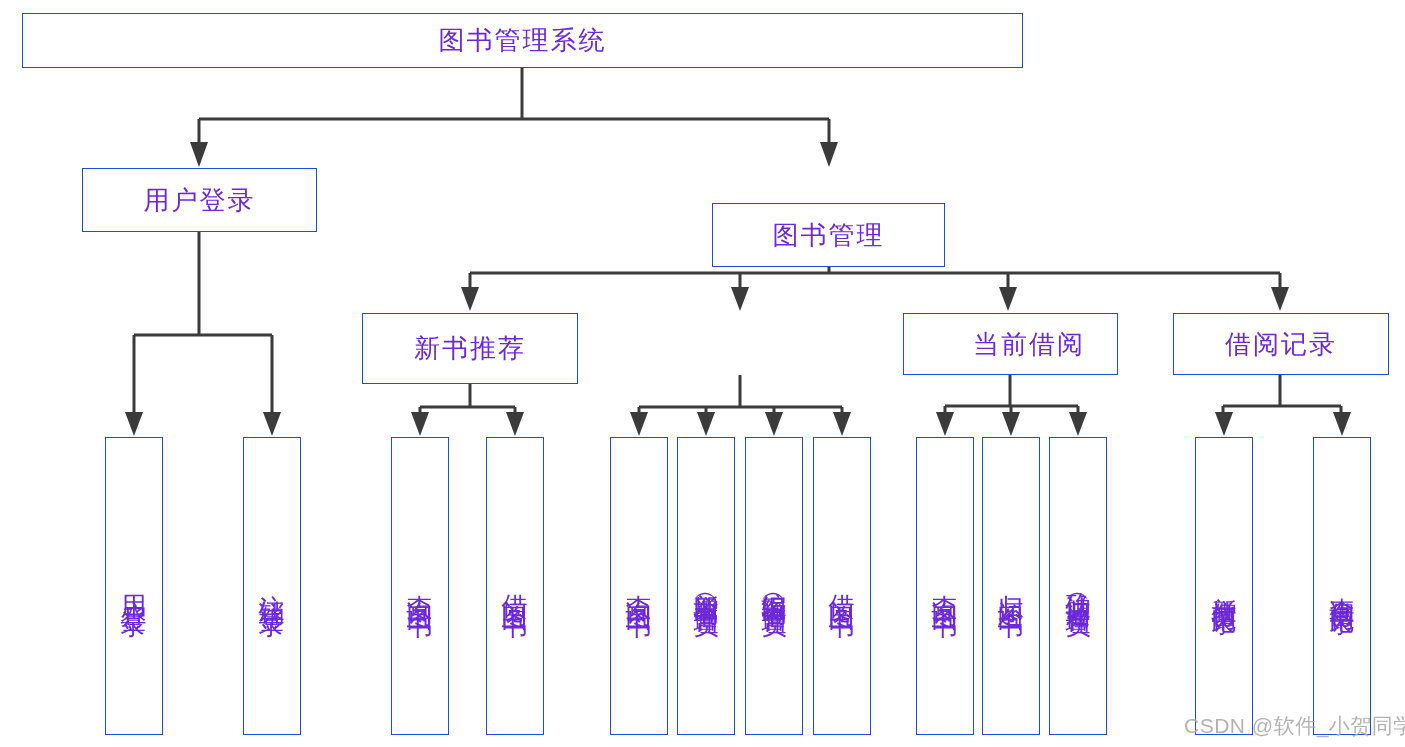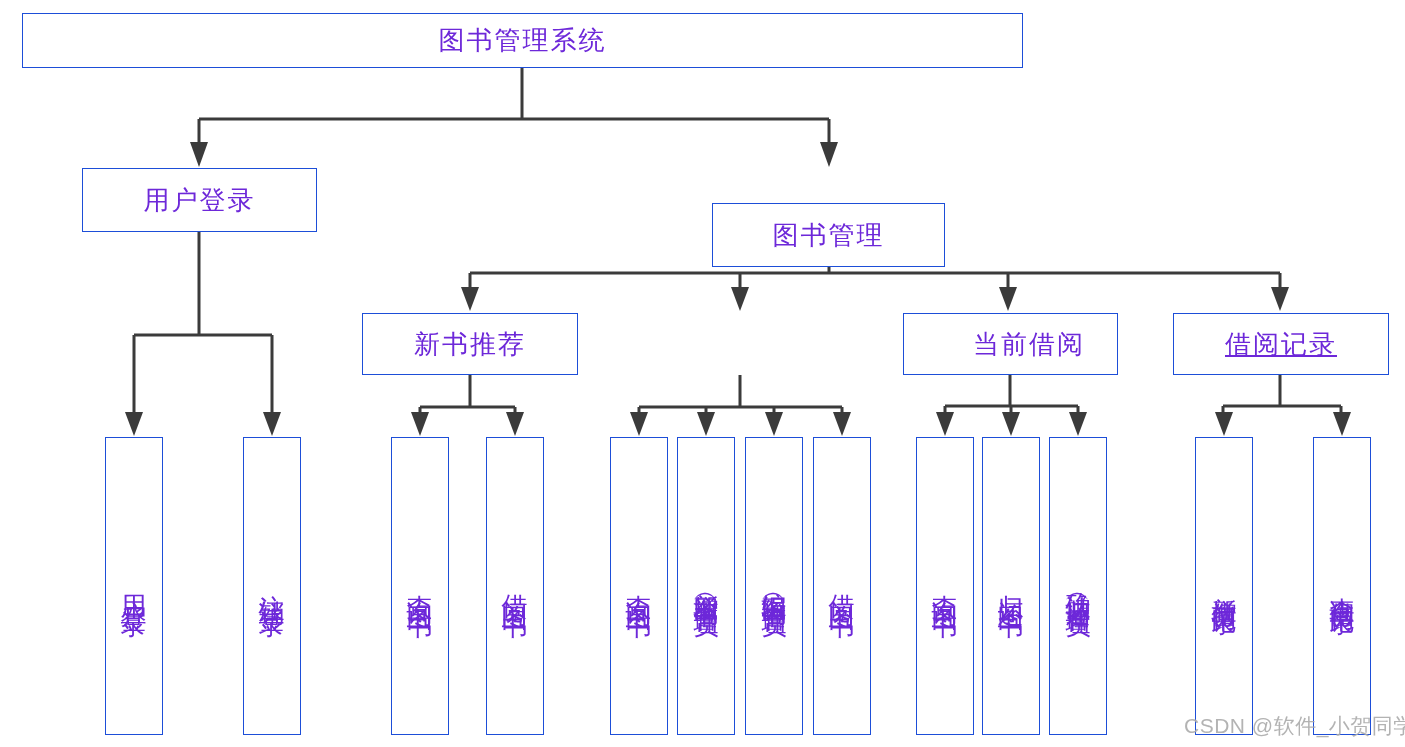--- a/index.html
+++ b/index.html
@@ -107,23 +107,23 @@
       <polygon points="1215,412 1233,412 1224,436"></polygon>
       <polygon points="1333,412 1351,412 1342,436"></polygon>
     </g>
   </svg>
 
   <div class="node h" style="left:22px; top:13px; width:1001px; height:55px;">图书管理系统</div>
 
   <div class="node h" style="left:82px; top:168px; width:235px; height:64px;">用户登录</div>
   <div class="node h" style="left:712px; top:168px; width:233px; height:64px;margin-top:35px;">图书管理</div>
 
-  <div class="node h" style="left:362px; top:313px; width:216px; height:62px;">新书推荐</div>
+  <div class="node h" style="left:362px; top:313px; width:216px; height:71px;">新书推荐</div>
   <div class="node h" style="left:903px; top:313px; width:215px; height:62px;padding-left:37px;">当前借阅</div>
-  <div class="node h" style="left:1173px; top:313px; width:216px; height:62px;text-decoration:underline;">借阅记录</div>
+  <div class="node h" style="left:1173px; top:313px; width:216px; height:62px;">借阅记录</div>
 
   <div class="node v" style="left:105px; top:437px; width:58px; height:298px;">用户登录</div>
   <div class="node v" style="left:243px; top:437px; width:58px; height:298px;">注销登录</div>
 
   <div class="node v" style="left:391px; top:437px; width:58px; height:298px;">查询图书</div>
   <div class="node v" style="left:486px; top:437px; width:58px; height:298px;">借阅图书</div>
 
   <div class="node v" style="left:610px; top:437px; width:58px; height:298px;">查询图书</div>
   <div class="node v long" style="left:677px; top:437px; width:58px; height:298px;">新增图书（管理员）</div>
   <div class="node v long" style="left:745px; top:437px; width:58px; height:298px;">编辑图书（管理员）</div>

